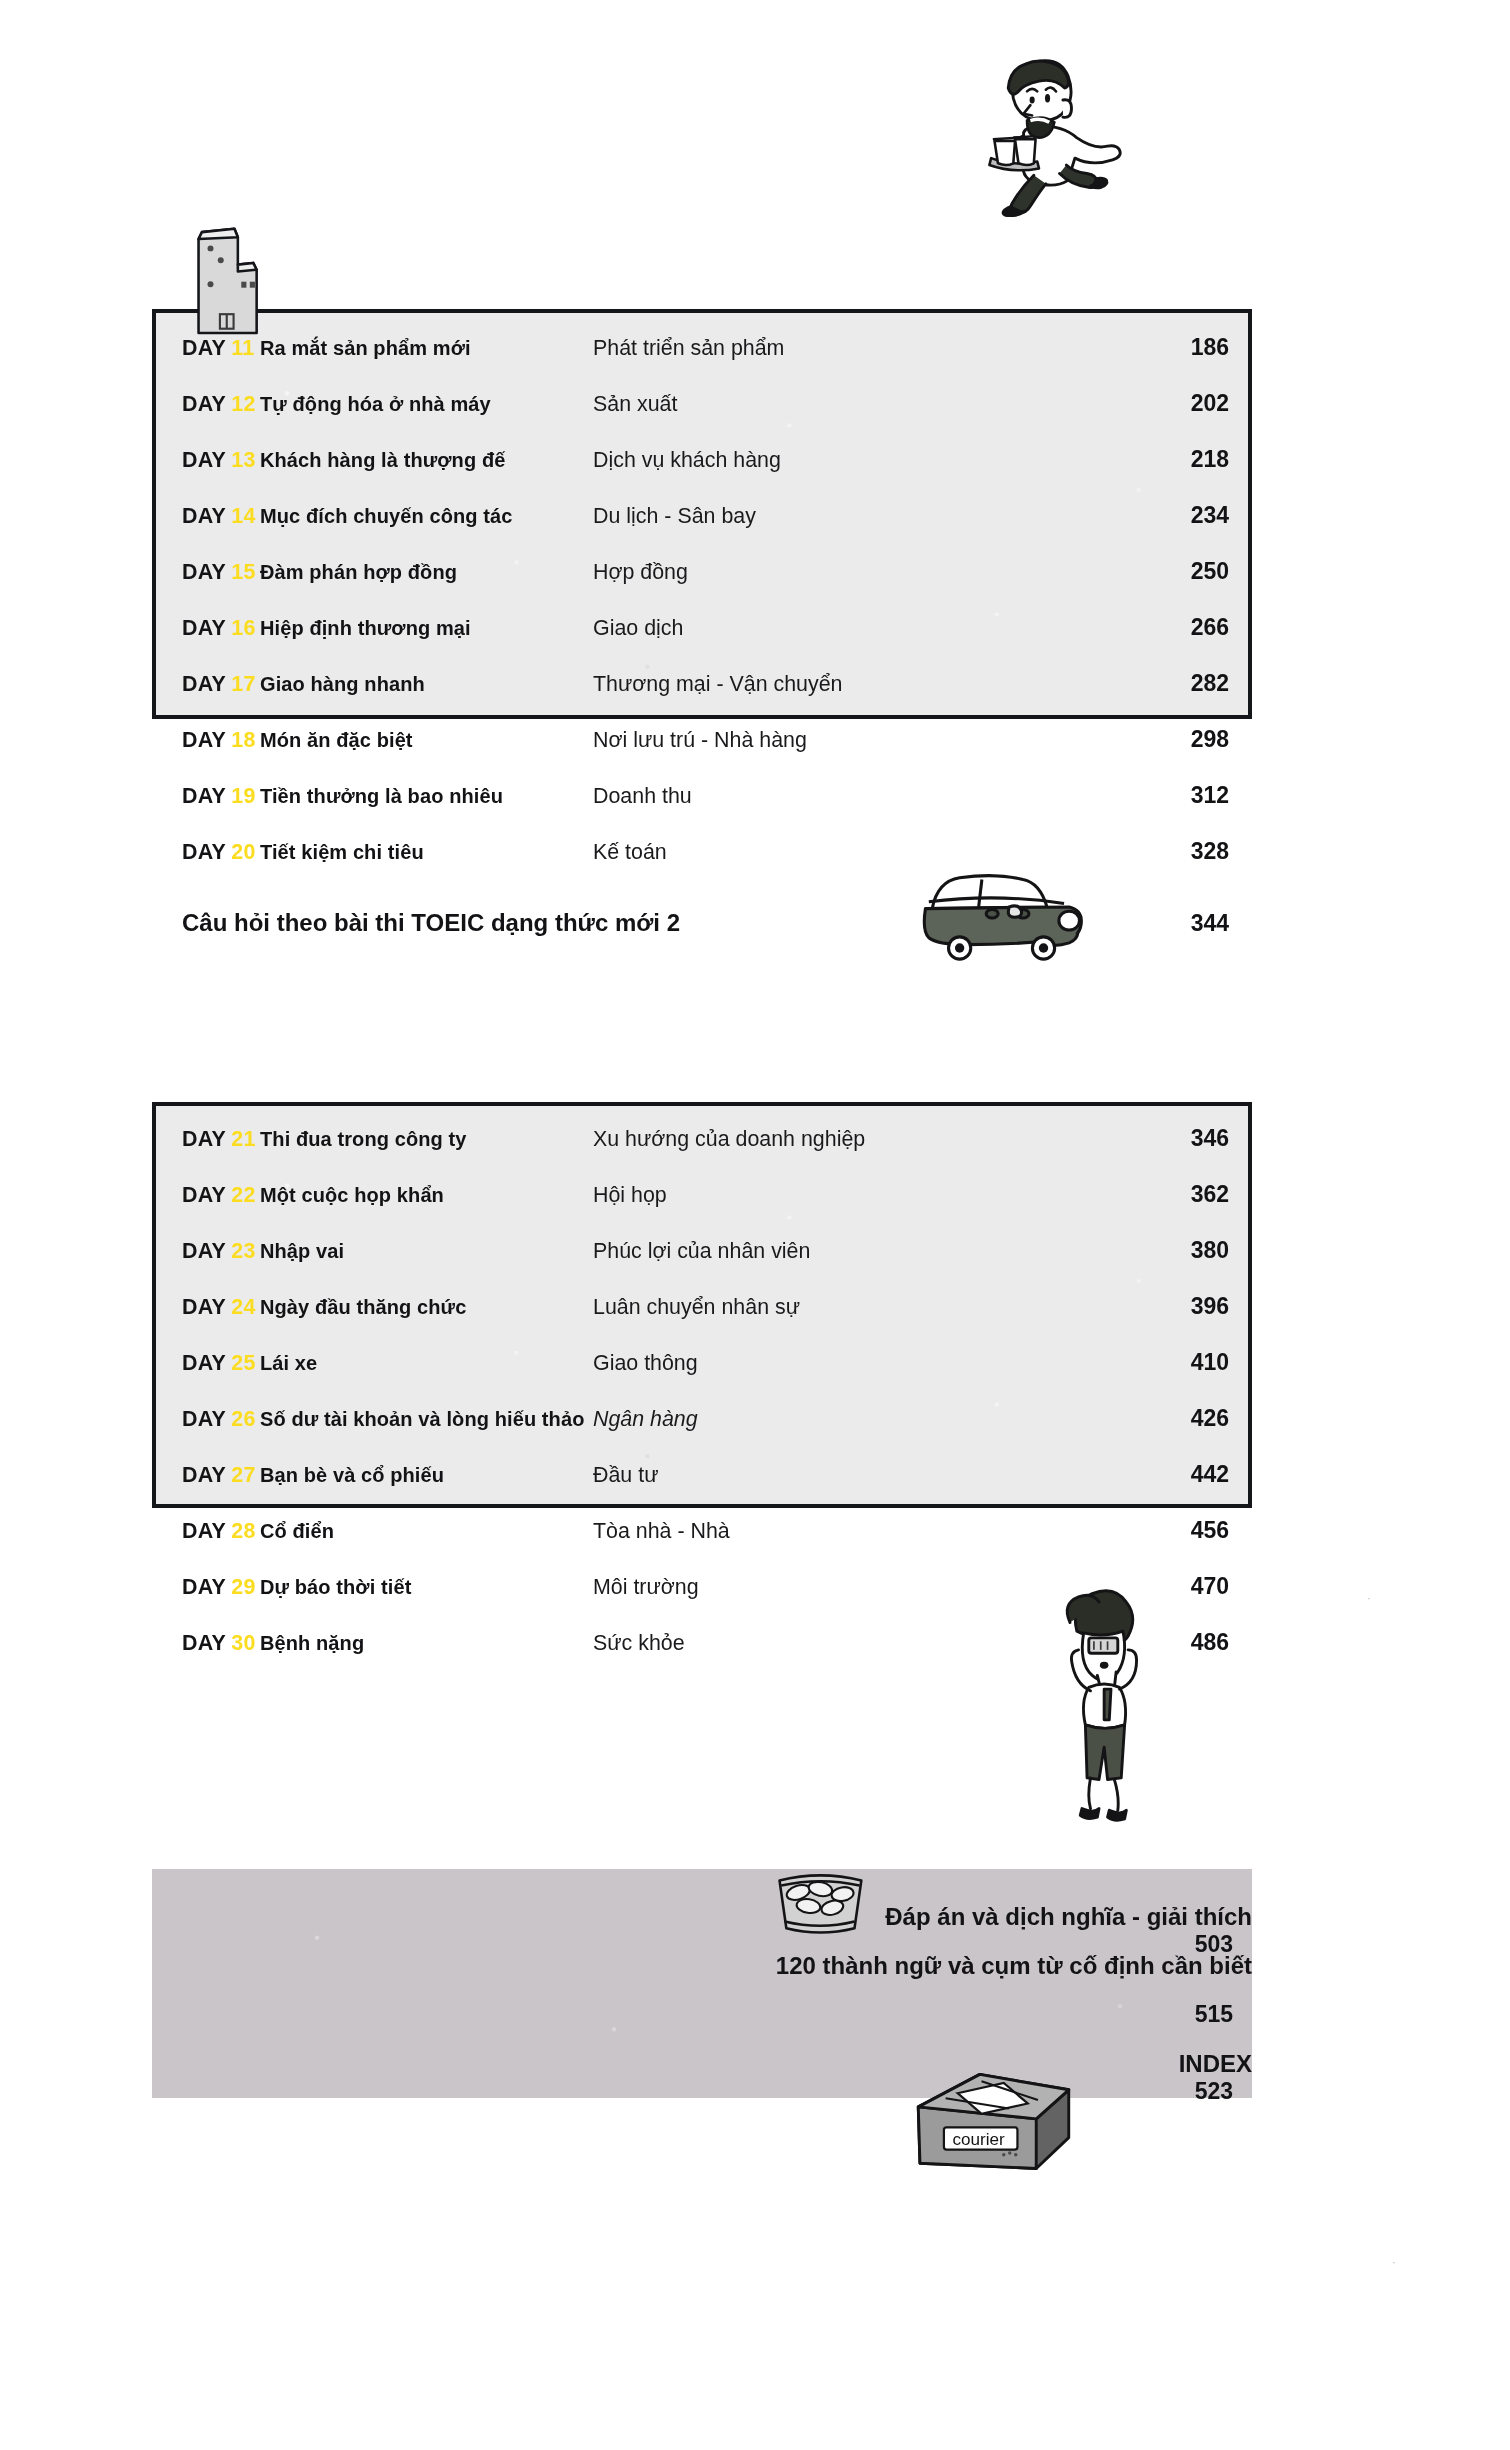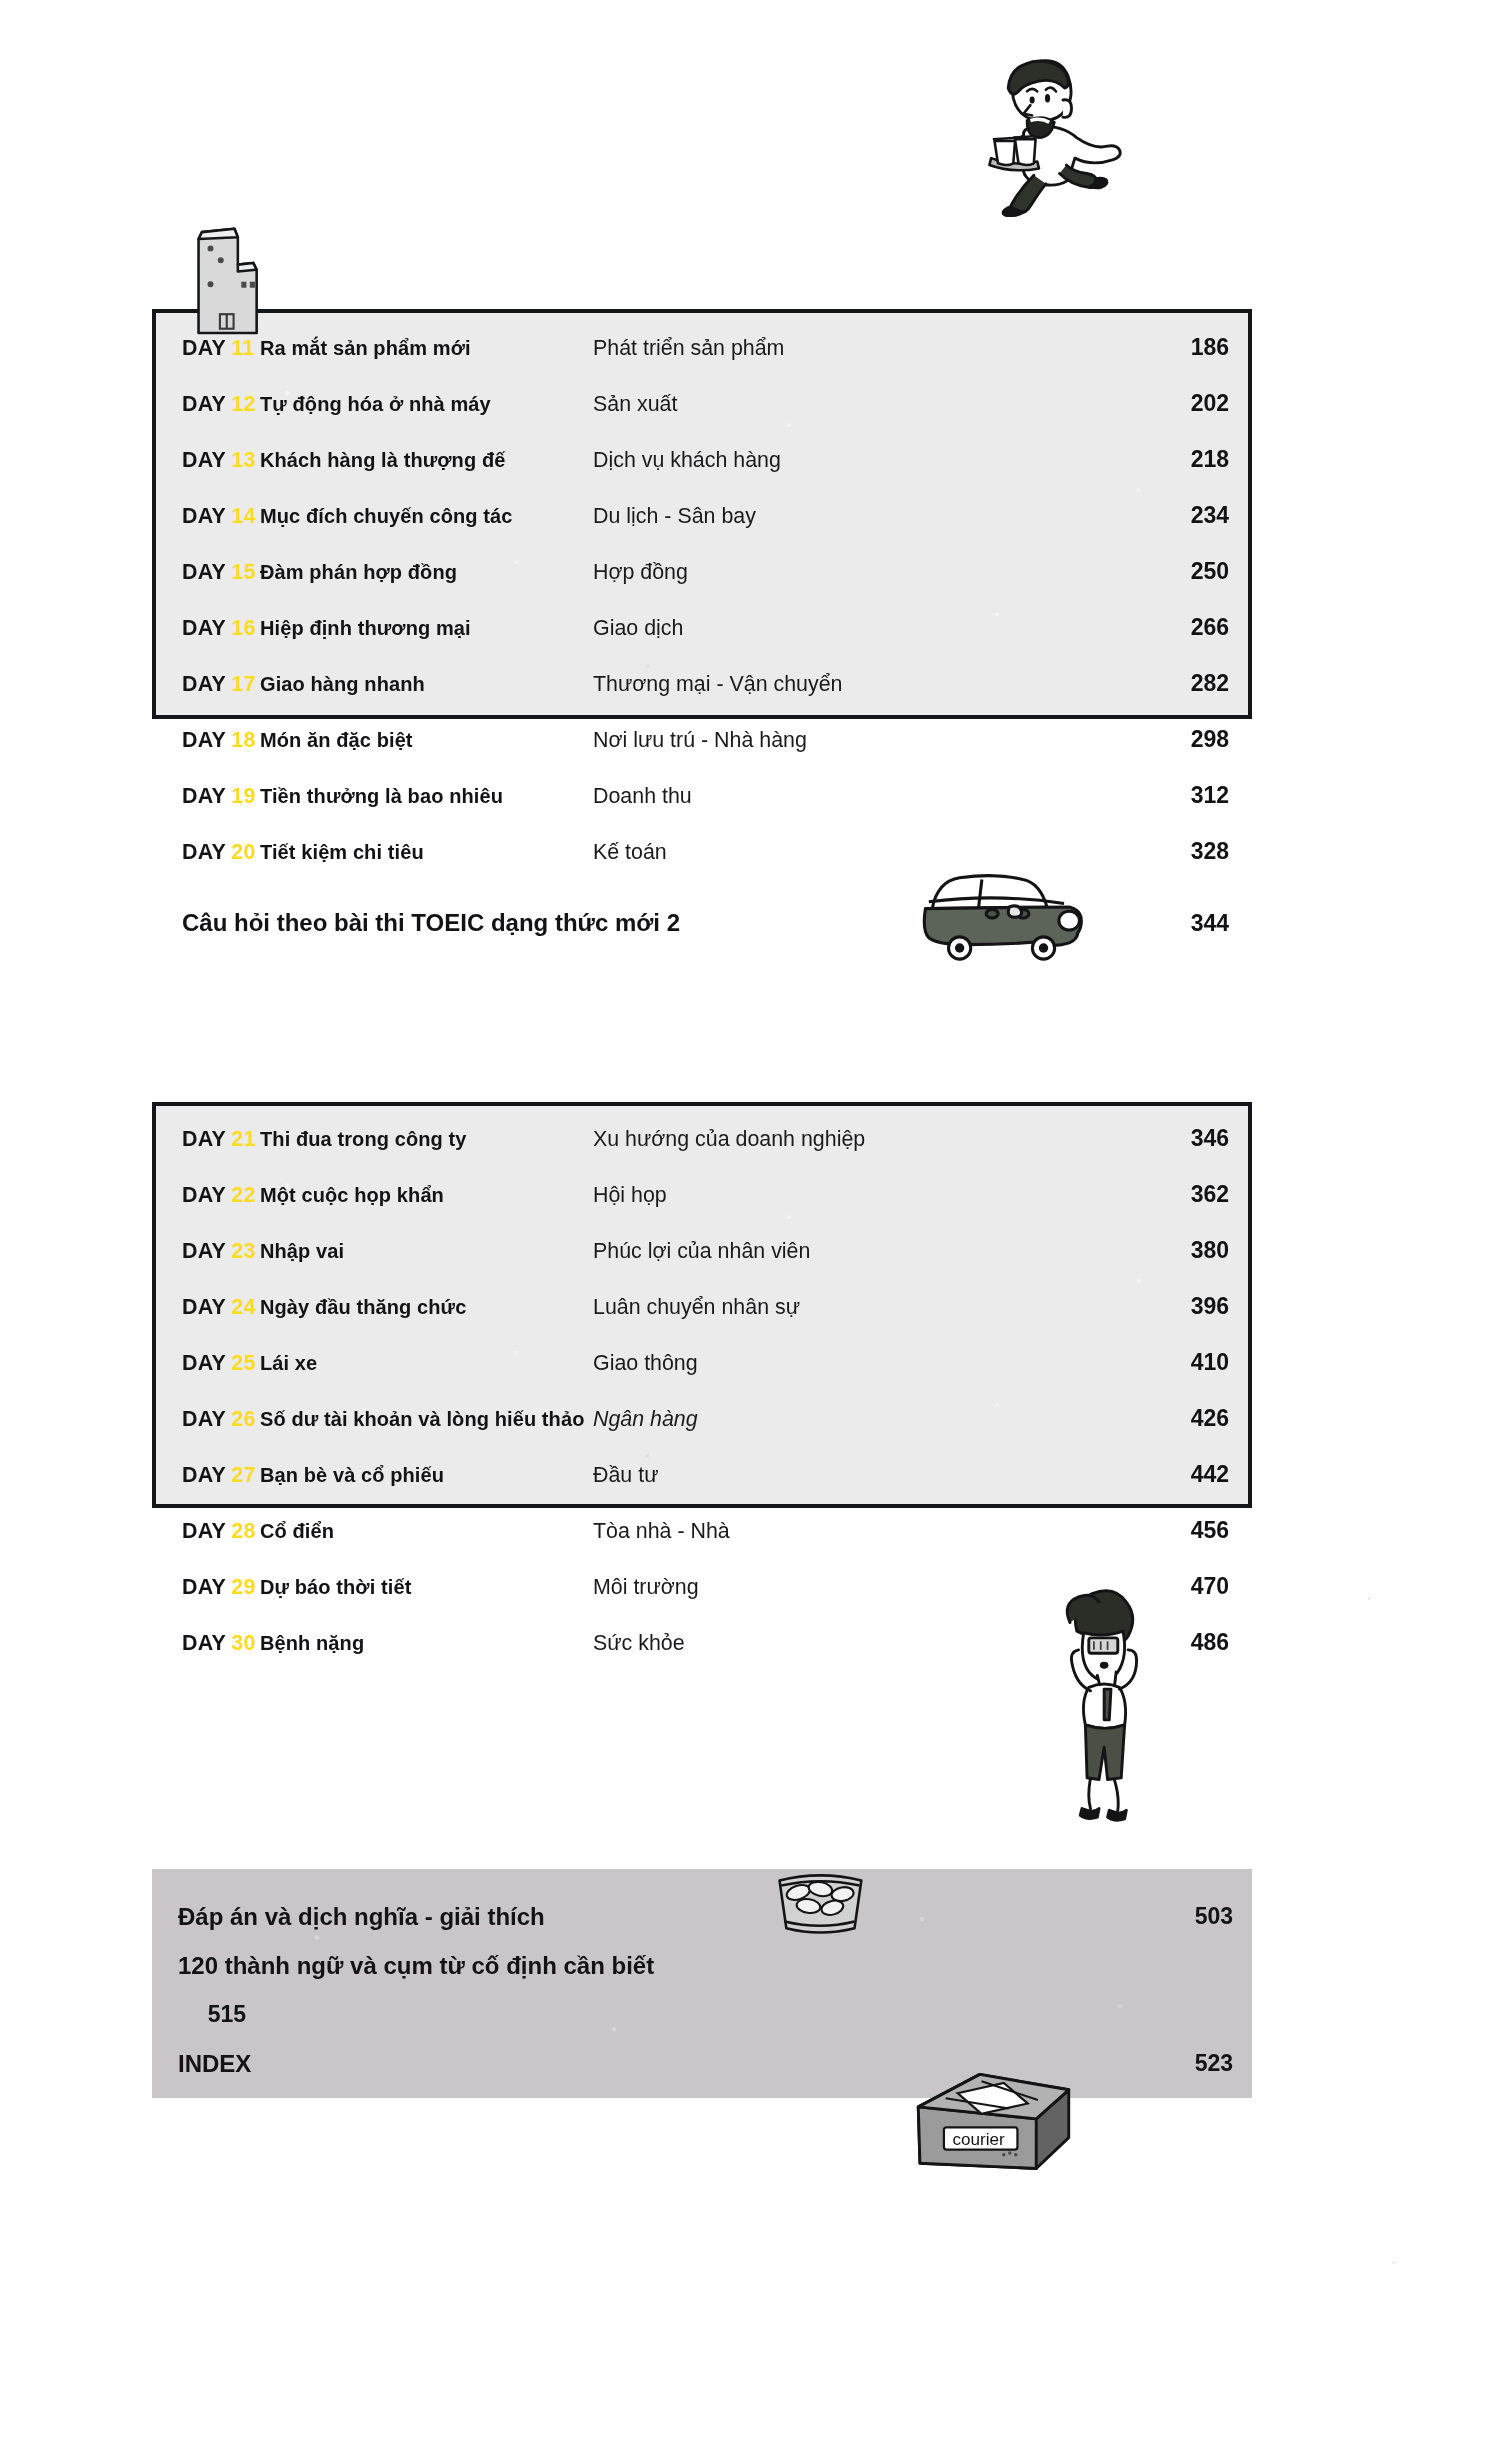--- a/index.html
+++ b/index.html
@@ -156,22 +156,23 @@
   .toc-row.spacer-before { margin-top: 15.4px; }
 
   
   .toc-row.wide-title .row-title { flex: 0 0 384px; }
   .toc-row.wide-title .row-category { margin-left: -51px; font-style: italic; }
 
   
   .band-rows { position: relative; z-index: 3; padding-top: 34px; }
   .band-row {
     display: flex;
-    align-items: flex-start;
+    align-items: flex-end;
     height: 49px;
+    flex-direction: column;
   }
   .band-row .band-label {
     flex: 1 1 auto;
     padding-left: 26px;
     font-size: 24px;
     font-weight: bold;
     color: #131316;
     white-space: nowrap;
   }
   .band-row .band-page {

